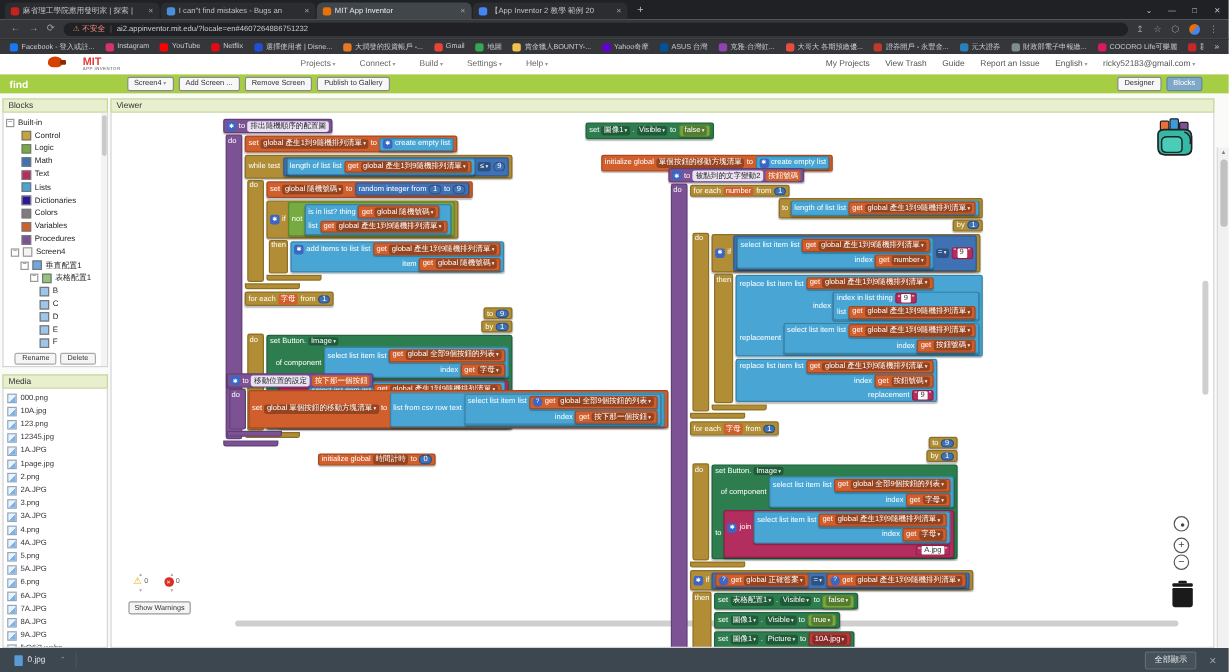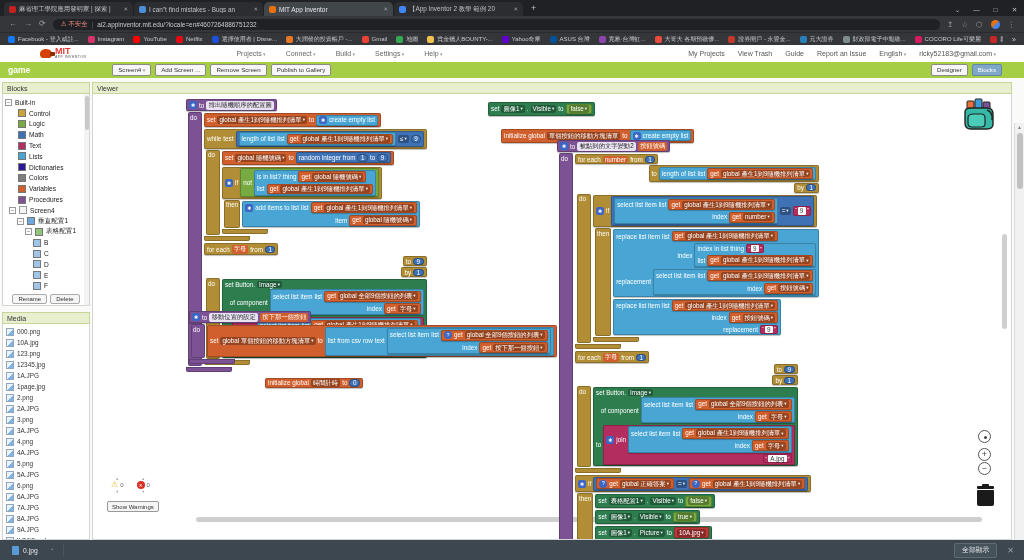--- a/index.html
+++ b/index.html
@@ -27,21 +27,21 @@
   .addricons{display:flex;gap:8px;color:#9aa0a6;font-size:7.5px;align-items:center}
   .avatar{width:9px;height:9px;border-radius:50%;background:linear-gradient(135deg,#e8710a 40%,#4285f4 60%)}
 
   .bmbar{position:absolute;top:32px;left:0;width:1024px;height:13px;background:#35363a;border-top:1px solid #2a2b2e;display:flex;align-items:center;gap:9px;padding:0 8px;overflow:hidden}
   .bm{display:flex;align-items:center;gap:3px;color:#c7cbd0;font-size:6px;white-space:nowrap;flex:none}
   .bi{width:7px;height:7px;border-radius:2px;flex:none}
   .bmmore{color:#c7cbd0;margin-left:auto;font-size:7px}
 
   
   .apph{position:absolute;top:45px;left:0;width:1024px;height:17px;background:#fff;display:flex;align-items:center;padding:0 12px}
-  .logo{display:flex;align-items:center;gap:3px;margin-left:28px}
+  .logo{display:flex;align-items:flex-start;gap:17px;margin-left:28px}
   .beaver{width:12px;height:9px;background:#d64000;border-radius:60% 60% 45% 45%;position:relative}
   .beaver::after{content:"";position:absolute;right:-3px;top:3px;width:5px;height:4px;background:#8c2a00;border-radius:1px}
   .logotxt{display:flex;flex-direction:column;line-height:1}
   .mit{color:#e53935;font-weight:bold;font-size:9px}
   .logosub{font-size:3.6px;color:#555;letter-spacing:.4px}
   #menus{display:flex;gap:20px;margin-left:150px;color:#666;font-size:7px}
   #applinks{margin-left:auto;display:flex;gap:13px;color:#555;font-size:7px;margin-right:16px;align-items:center}
   .caret::after{content:" ▾";font-size:5px;color:#999}
 
   
@@ -278,21 +278,21 @@
       <span>My Projects</span>
       <span>View Trash</span>
       <span>Guide</span>
       <span>Report an Issue</span>
       <span class="caret">English</span>
       <span class="caret">ricky52183@gmail.com</span>
     </div>
 </div>
 
 <div class="gbar">
-  <span class="projname">game</span>
+  <span class="projname">find</span>
   <button class="tbtn caret">Screen4</button>
   <span id="tbbtns" style="display:flex;gap:4px">
       <button class="tbtn">Add Screen ...</button>
       <button class="tbtn">Remove Screen</button>
       <button class="tbtn">Publish to Gallery</button>
     </span>
   <span class="gright">
     <button class="tbtn">Designer</button>
     <button class="tbtn blocks-active">Blocks</button>
   </span>

